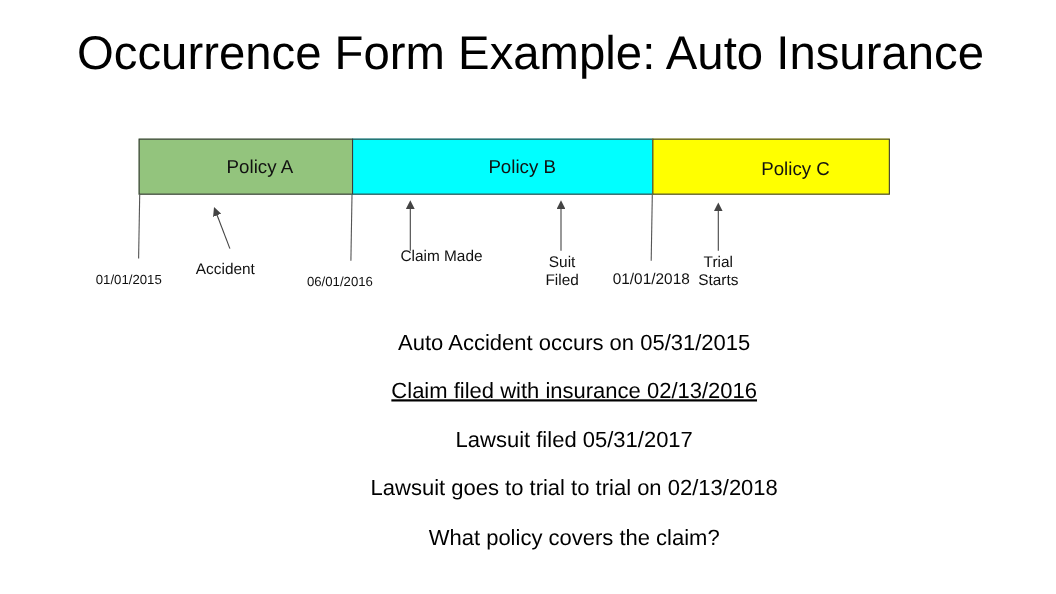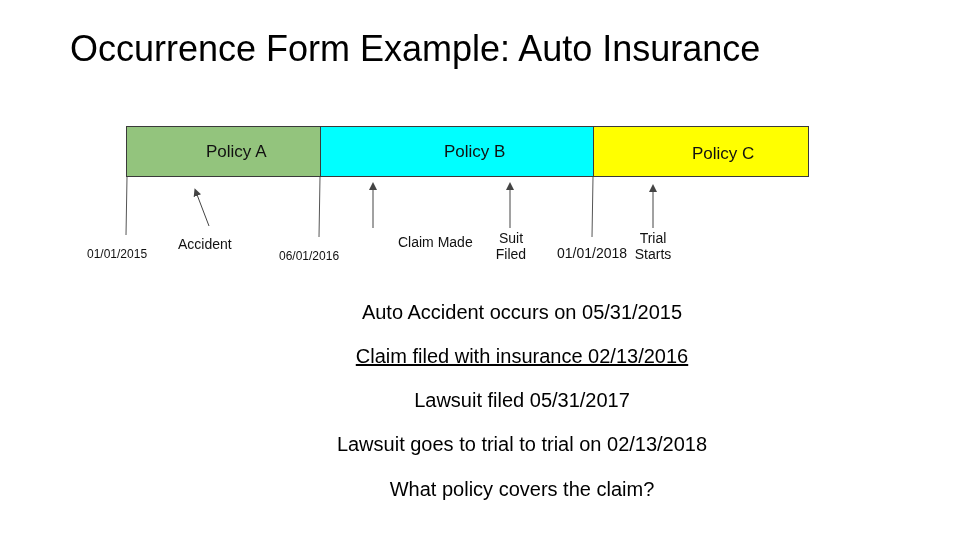--- a/index.html
+++ b/index.html
@@ -12,21 +12,21 @@
       height: 540px;
       position: relative;
       overflow: hidden;
       font-family: "Liberation Sans", sans-serif;
       color: #000000;
     }
     .slide-title {
       position: absolute;
       left: 70px;
       top: 26px;
-      font-size: 36px;
+      font-size: 43px;
       line-height: 46px;
       white-space: nowrap;
       color: #000;
     }
     .policy-box {
       position: absolute;
       top: 126px;
       height: 51px;
       box-sizing: border-box;
       border: 1px solid #3a3a3a;
@@ -108,21 +108,21 @@
       <line x1="373" y1="228" x2="373" y2="186" stroke="#444" stroke-width="1" marker-end="url(#arrowhead)"></line>
       <line x1="510" y1="228" x2="510" y2="186" stroke="#444" stroke-width="1" marker-end="url(#arrowhead)"></line>
       <line x1="653" y1="228" x2="653" y2="188" stroke="#444" stroke-width="1" marker-end="url(#arrowhead)"></line>
     </svg>
 
     <div class="date-label" style="left:87px; top:247px;">01/01/2015</div>
     <div class="date-label" style="left:279px; top:249px;">06/01/2016</div>
     <div class="date-label small" style="left:557px; top:246px;">01/01/2018</div>
 
     <div class="marker-label" style="left:178px; top:236px;">Accident</div>
-    <div class="marker-label" style="left:364px; top:234px;margin-left:34px;">Claim Made</div>
+    <div class="marker-label" style="left:364px; top:224px;">Claim Made</div>
     <div class="marker-label" style="left:494px; top:230px; width:34px;">
       <div>Suit</div>
       <div>Filed</div>
     </div>
     <div class="marker-label" style="left:633px; top:230px; width:40px;">
       <div>Trial</div>
       <div>Starts</div>
     </div>
   </div>
 

